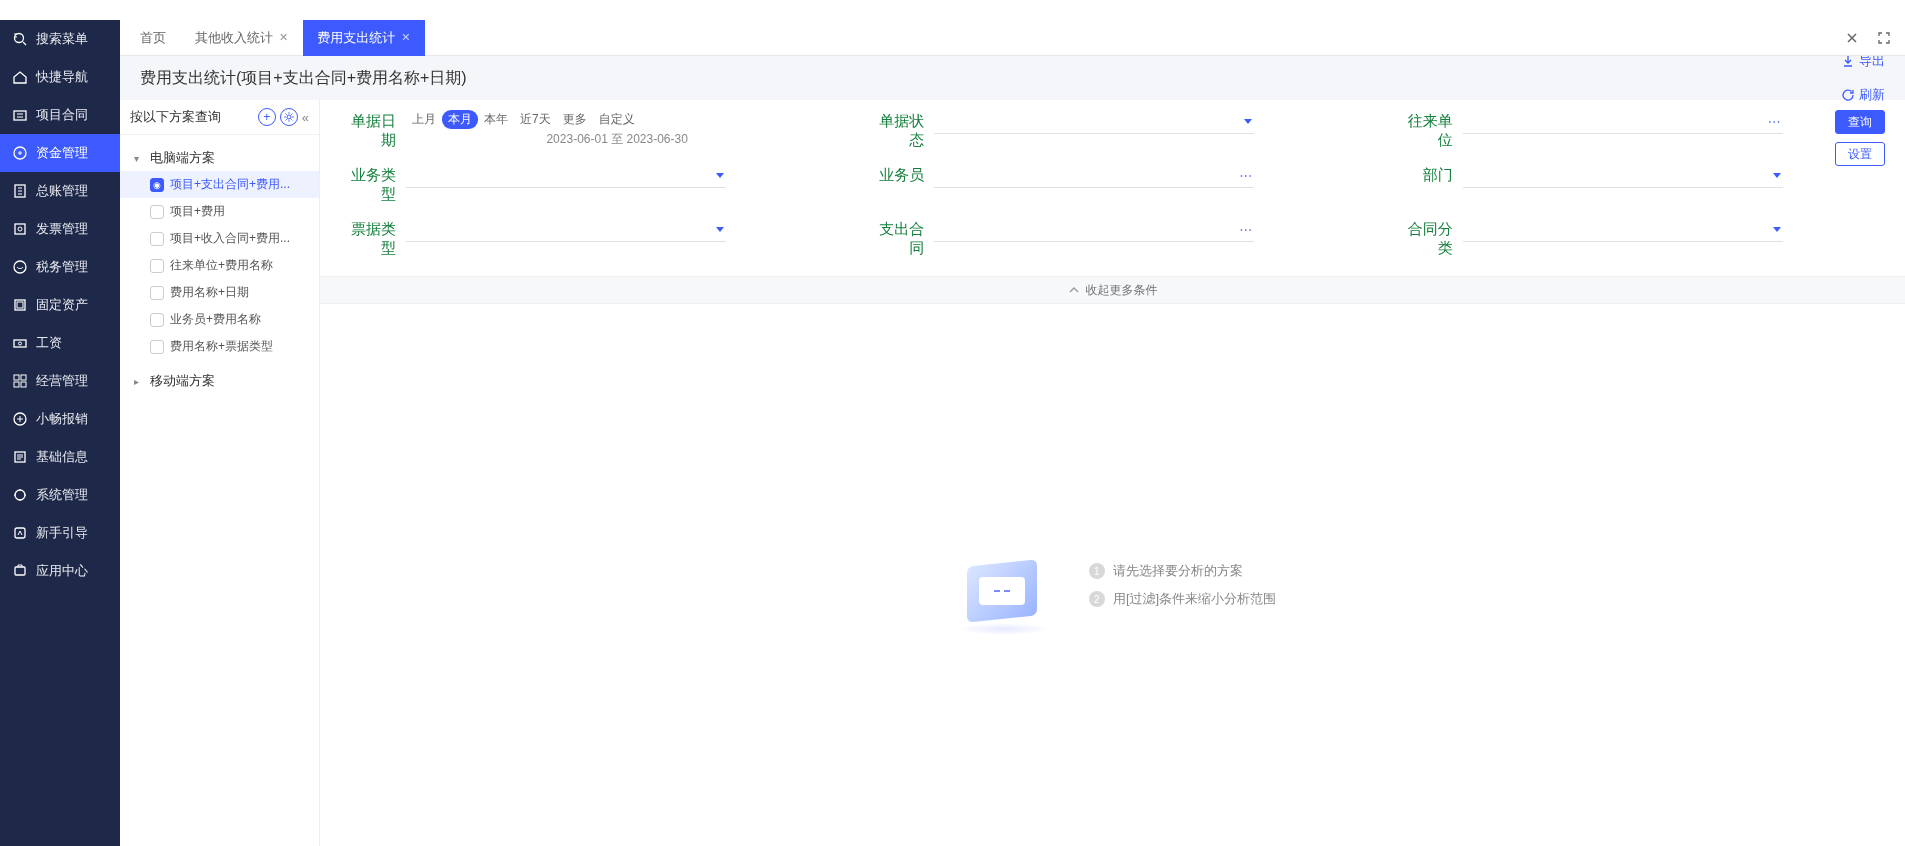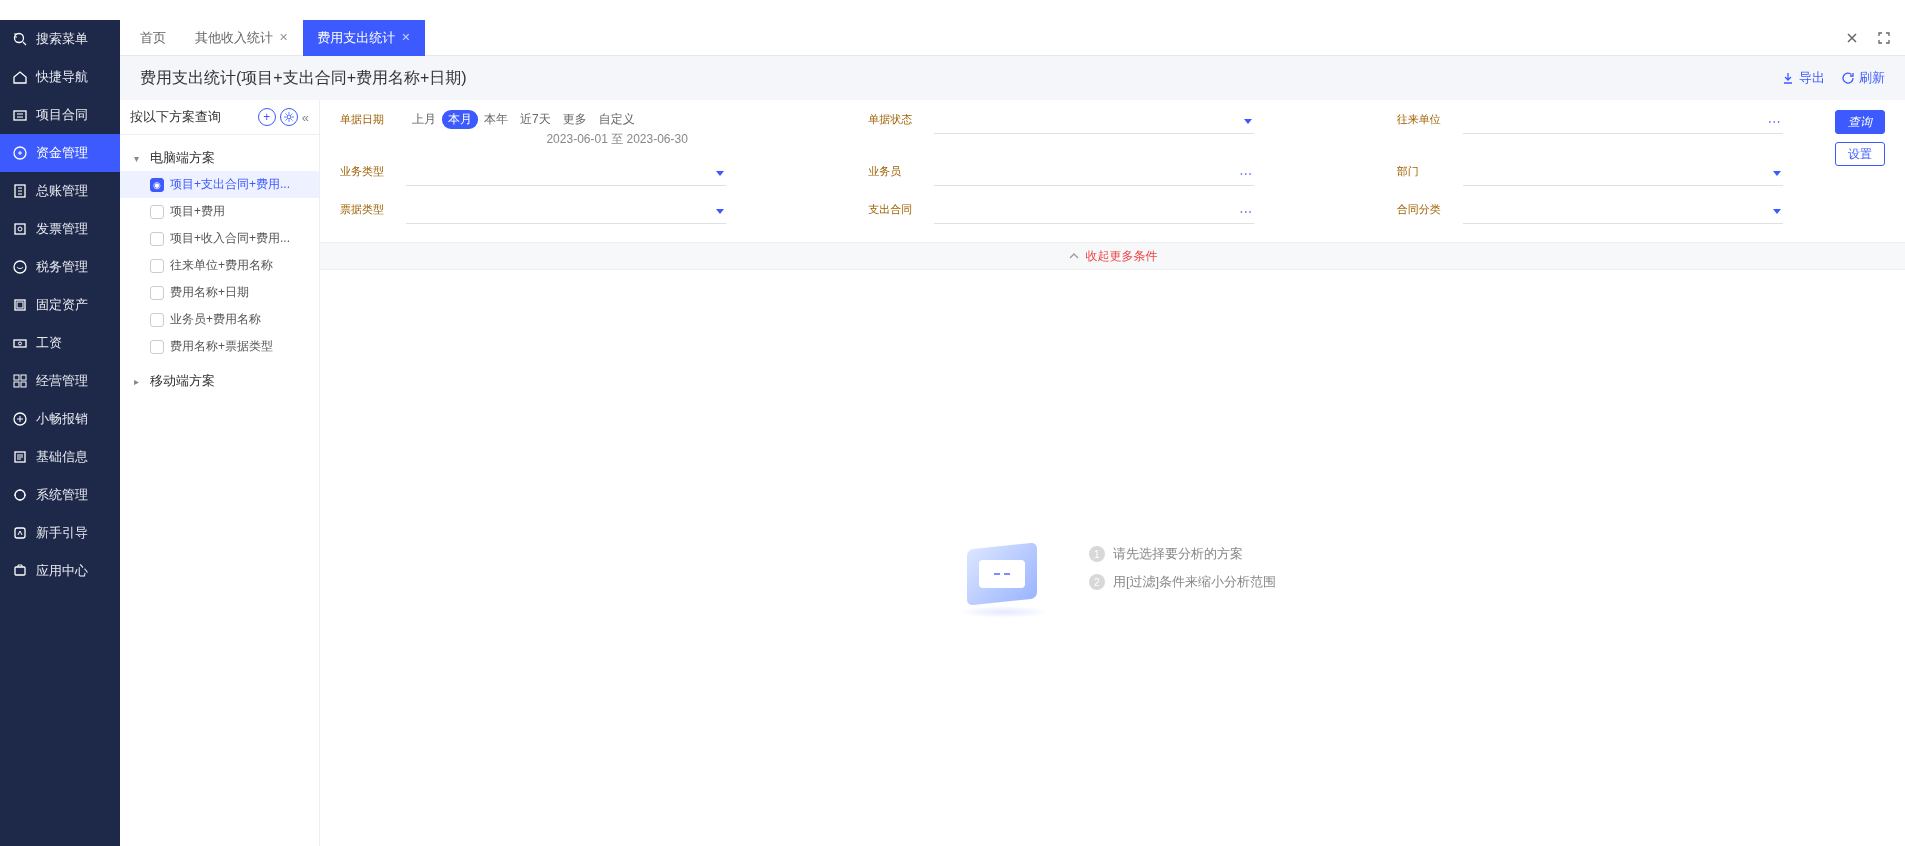--- a/index.html
+++ b/index.html
@@ -11,54 +11,54 @@
 .sidebar-item .icon{width:16px;height:16px;display:inline-flex;align-items:center;justify-content:center;flex-shrink:0;}
 .main{flex:1;display:flex;flex-direction:column;min-width:0;}
 .tabbar{height:36px;display:flex;align-items:center;border-bottom:1px solid #e8e8e8;background:#fff;padding-left:6px;position:relative;}
 .tab{padding:0 14px;height:36px;display:flex;align-items:center;gap:6px;font-size:13px;color:#666;cursor:pointer;border-right:1px solid transparent;}
 .tab.active{background:#3c5afe;color:#fff;}
 .tab-close{font-size:11px;opacity:.7;cursor:pointer;}
 .tabbar-right{margin-left:auto;display:flex;align-items:center;gap:10px;padding-right:10px;}
 .icon-btn{width:22px;height:22px;display:inline-flex;align-items:center;justify-content:center;cursor:pointer;color:#666;}
 .page-header{height:44px;display:flex;align-items:center;padding:0 20px;background:#f5f6fa;}
 .page-title{font-size:16px;font-weight:500;color:#333;}
-.page-header-actions{margin-left:auto;display:flex;align-items:center;gap:16px;}
+.page-header-actions{margin-left:auto;display:flex;align-items:center;gap:16px;flex-direction:column;}
 .link-action{display:flex;align-items:center;gap:4px;color:#3c5afe;font-size:13px;cursor:pointer;}
 .body{flex:1;display:flex;min-height:0;}
 .scheme-panel{width:200px;border-right:1px solid #eee;display:flex;flex-direction:column;background:#fff;}
 .scheme-header{display:flex;align-items:center;padding:8px 10px;border-bottom:1px solid #f0f0f0;gap:6px;}
 .scheme-header-title{font-size:13px;color:#333;}
 .scheme-header-actions{margin-left:auto;display:flex;align-items:center;gap:4px;}
 .circle-btn{width:18px;height:18px;border:1px solid #3c5afe;border-radius:50%;display:inline-flex;align-items:center;justify-content:center;color:#3c5afe;font-size:12px;cursor:pointer;}
 .collapse-btn{cursor:pointer;color:#888;font-size:13px;}
 .tree{padding:6px 0;overflow-y:auto;}
 .tree-group{padding:4px 0;}
 .tree-group-title{display:flex;align-items:center;gap:6px;padding:4px 14px;font-size:13px;color:#333;cursor:pointer;}
 .tree-caret{font-size:10px;color:#888;width:10px;}
 .tree-item{display:flex;align-items:center;gap:6px;padding:5px 10px 5px 30px;font-size:12px;color:#555;cursor:pointer;white-space:nowrap;overflow:hidden;text-overflow:ellipsis;}
 .tree-item.active{background:#eef1ff;color:#3c5afe;}
 .tree-item .ti-icon{width:14px;height:14px;border:1px solid #ccc;border-radius:3px;display:inline-flex;align-items:center;justify-content:center;font-size:9px;color:#999;flex-shrink:0;}
 .tree-item.active .ti-icon{background:#3c5afe;border-color:#3c5afe;color:#fff;}
 .content{flex:1;display:flex;flex-direction:column;min-width:0;}
 .filters{padding:10px 20px 4px;display:grid;grid-template-columns:repeat(3,1fr);column-gap:40px;row-gap:14px;position:relative;}
 .action-col{position:absolute;right:20px;top:10px;display:flex;flex-direction:column;gap:8px;align-items:stretch;width:50px;}
 .btn{height:24px;border-radius:3px;font-size:12px;cursor:pointer;display:flex;align-items:center;justify-content:center;}
-.btn-primary{background:#3c5afe;color:#fff;border:1px solid #3c5afe;font-style:italic;}
+.btn-primary{background:#3c5afe;color:#fff;border:1px solid #3c5afe;}
 .btn-outline{background:#fff;color:#3c5afe;border:1px solid #3c5afe;}
 .field{display:flex;align-items:flex-start;gap:10px;}
-.field-label{width:56px;color:#a16207;font-size:11px;padding-top:2px;flex-shrink:0;}
+.field-label{width:56px;text-align:right;color:#15803d;font-size:15px;padding-top:2px;flex-shrink:0;}
 .field-control{flex:1;min-width:0;}
 .select-line{border-bottom:1px solid #e0e0e0;height:24px;display:flex;align-items:center;justify-content:flex-end;color:#3c5afe;cursor:pointer;padding-right:2px;max-width:320px;}
 .select-line.more::after{content:"⋯";color:#3c5afe;}
 .select-line.caret::after{content:"";width:0;height:0;border-left:4px solid transparent;border-right:4px solid transparent;border-top:5px solid #3c5afe;}
 .date-tabs{display:flex;align-items:center;font-size:12px;color:#666;flex-wrap:wrap;}
 .date-tab{cursor:pointer;padding:1px 6px;border-radius:9px;}
 .date-tab.active{background:#3c5afe;color:#fff;}
 .date-range{font-size:12px;color:#888;margin-top:2px;text-align:center;}
-.collapse-bar{height:28px;background:#f7f8fa;display:flex;align-items:center;justify-content:center;gap:6px;color:#ef4444;font-size:12px;cursor:pointer;border-top:1px solid #f0f0f0;border-bottom:1px solid #f0f0f0;}
+.collapse-bar{height:28px;background:#f7f8fa;display:flex;align-items:center;justify-content:center;gap:6px;color:#737373;font-size:12px;cursor:pointer;border-top:1px solid #f0f0f0;border-bottom:1px solid #f0f0f0;}
 .empty{flex:1;display:flex;align-items:center;justify-content:center;gap:30px;}
 .empty-illus{width:110px;height:100px;position:relative;}
 .empty-box{position:absolute;left:18px;top:28px;width:70px;height:56px;background:linear-gradient(135deg,#dbe6ff,#9ab4ff);border-radius:6px;transform:skewY(-6deg);}
 .empty-face{position:absolute;left:30px;top:42px;width:46px;height:28px;background:#fff;border-radius:4px;display:flex;align-items:center;justify-content:center;gap:4px;}
 .empty-face::before,.empty-face::after{content:"";width:6px;height:2px;background:#7a8cff;}
 .empty-shadow{position:absolute;left:10px;bottom:0;width:90px;height:12px;background:radial-gradient(ellipse,#e3e8ff 0%,transparent 70%);}
 .empty-steps{display:flex;flex-direction:column;gap:10px;}
 .empty-step{display:flex;align-items:center;gap:8px;color:#888;font-size:13px;}
 .step-num{width:16px;height:16px;border-radius:50%;background:#d8d8d8;color:#fff;font-size:10px;display:inline-flex;align-items:center;justify-content:center;}
 svg{display:block;}

